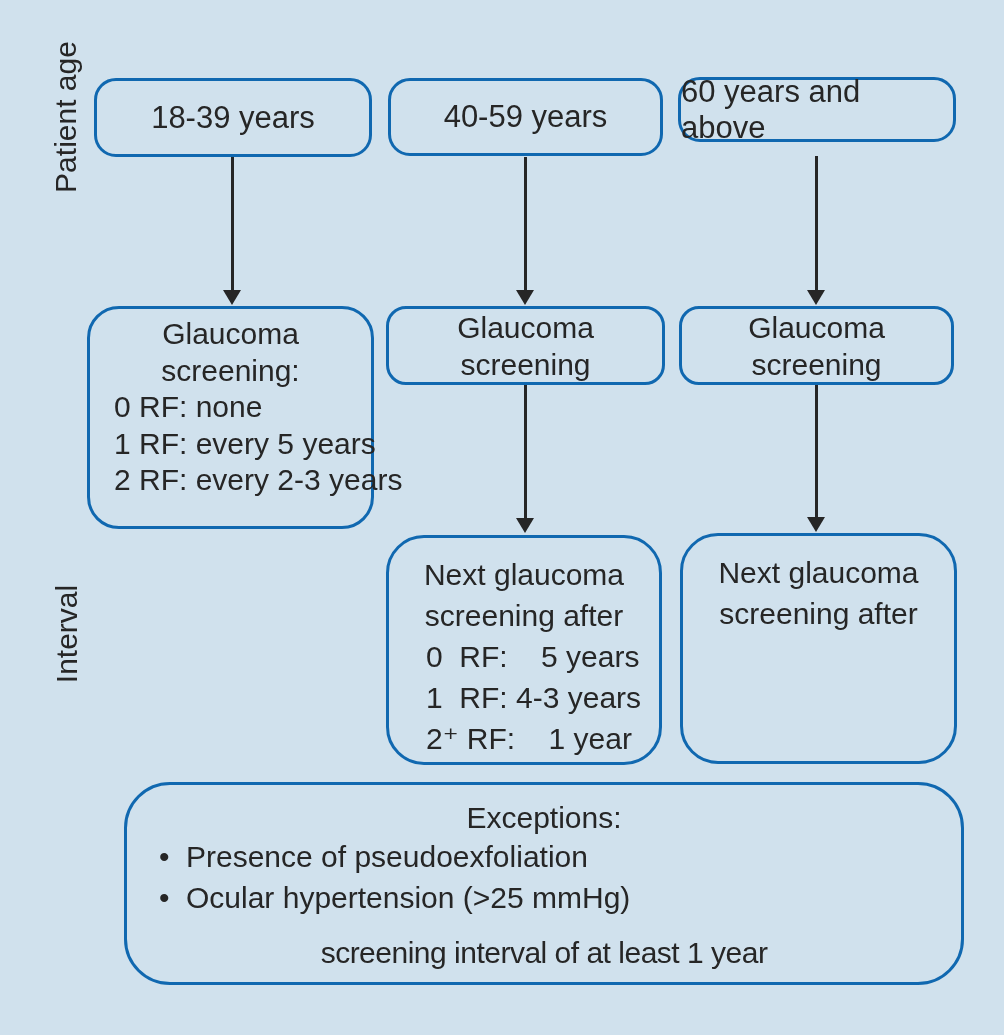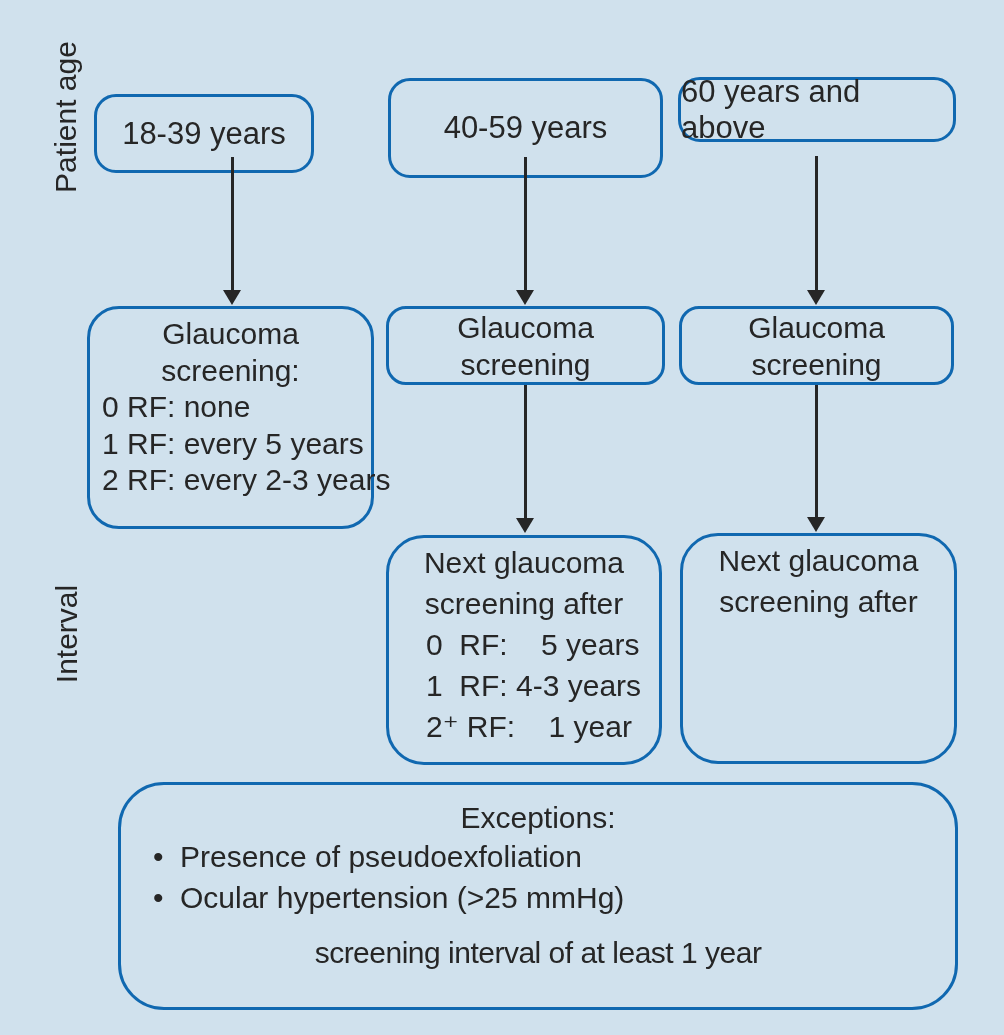--- a/index.html
+++ b/index.html
@@ -20,22 +20,22 @@
   .age-box{
     display:flex;align-items:center;justify-content:center;
     font-size:31px;border-radius:22px;
   }
   .two-line-box{
     display:flex;flex-direction:column;align-items:center;justify-content:center;
     font-size:30px;line-height:37px;border-radius:20px;text-align:center;
   }
   .screen1{border-radius:32px;font-size:30px;line-height:36.5px;padding-top:7px}
   .screen1 .c{text-align:center}
-  .screen1 .i{padding-left:12px;white-space:pre}
-  .interval-box{border-radius:38px;font-size:30px;line-height:41px;padding-top:4px}
+  .screen1 .i{padding-left:24px;white-space:pre}
+  .interval-box{border-radius:38px;font-size:30px;line-height:41px;padding-top:16px}
   .interval-box .c{text-align:center}
   .interval-box .i{padding-left:37px;white-space:pre}
   .spacer{height:28px}
   .exceptions{border-radius:46px;font-size:30px}
   .exc-title{text-align:center;margin-top:14px;line-height:37px}
   .exc-row{display:flex;line-height:41px}
   .exc-bullet{margin-left:32px;width:27px}
   .exc-footer{text-align:center;margin-top:16px;line-height:37px;letter-spacing:-0.5px}
   .arrow-line{position:absolute;width:3px;background:#262626}
   .arrow-head{
@@ -45,24 +45,24 @@
   }
 </style>
 </head>
 <body>
 
 <div class="canvas">
 
   <div class="side-label" style="left:66px;top:117px">Patient age</div>
   <div class="side-label" style="left:67px;top:634px">Interval</div>
 
-  <div class="box age-box" style="left:94px;top:94px;width:220px;height:79px">
+  <div class="box age-box" style="left:94px;top:78px;width:278px;height:79px">
     <span>18-39 years</span>
   </div>
-  <div class="box age-box" style="left:388px;top:78px;width:275px;height:100px">
+  <div class="box age-box" style="left:388px;top:78px;width:275px;height:78px">
     <span>40-59 years</span>
   </div>
   <div class="box age-box" style="left:678px;top:77px;width:278px;height:65px">
     <span>60 years and above</span>
   </div>
 
   <div class="arrow-line" style="left:231px;top:157px;height:134px"></div>
   <div class="arrow-head" style="left:223px;top:290px"></div>
   <div class="arrow-line" style="left:524px;top:157px;height:134px"></div>
   <div class="arrow-head" style="left:516px;top:290px"></div>
@@ -99,21 +99,21 @@
     <div class="i">1  RF: 4-3 years</div>
     <div class="i">2⁺ RF:    1 year</div>
   </div>
 
   <div class="box interval-box" style="left:680px;top:533px;width:277px;height:231px">
     <div class="c">Next glaucoma</div>
     <div class="c">screening after</div>
     <div class="spacer"></div>
   </div>
 
-  <div class="box exceptions" style="left:118px;top:782px;width:840px;height:228px">
+  <div class="box exceptions" style="left:124px;top:782px;width:840px;height:203px">
     <div class="exc-title">Exceptions:</div>
     <div class="exc-row">
       <span class="exc-bullet">•</span>
       <span>Presence of pseudoexfoliation</span>
     </div>
     <div class="exc-row">
       <span class="exc-bullet">•</span>
       <span>Ocular hypertension (&gt;25 mmHg)</span>
     </div>
     <div class="exc-footer">screening interval of at least 1 year</div>

